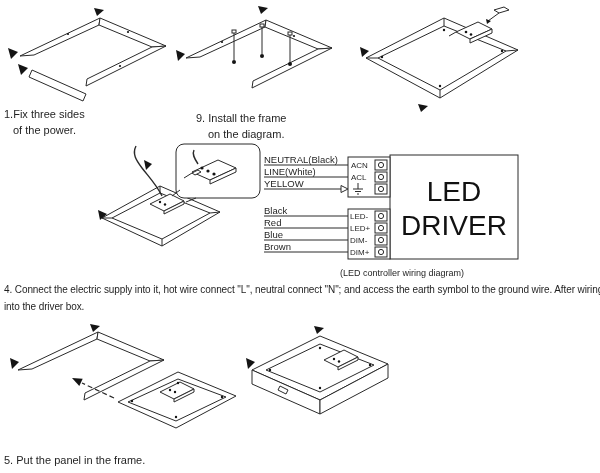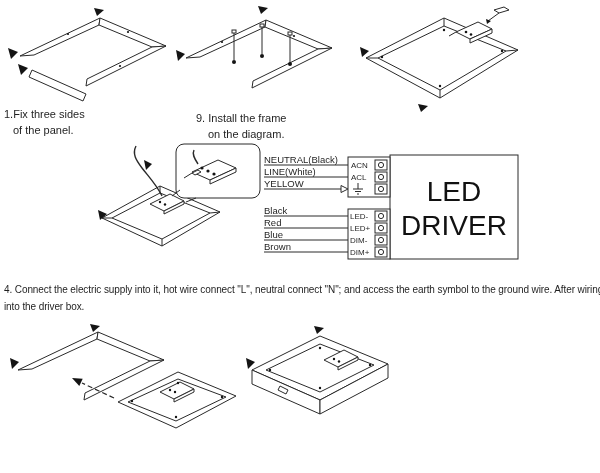--- a/index.html
+++ b/index.html
@@ -100,21 +100,21 @@
     </g>
     <g>
       <circle class="dot" cx="22" cy="51" r="1.2"></circle>
       <circle class="dot" cx="84" cy="24" r="1.2"></circle>
       <circle class="dot" cx="142" cy="45" r="1.2"></circle>
       <circle class="dot" cx="80" cy="80" r="1.2"></circle>
     </g>
   </svg>
 
   <div class="cap" style="left:4px;top:108px">1.Fix three sides</div>
-  <div class="cap" style="left:13px;top:124px">of the panel.</div>
+  <div class="cap" style="left:13px;top:124px">of the power.</div>
   <div class="cap" style="left:196px;top:112px">9. Install the frame</div>
   <div class="cap" style="left:208px;top:128px">on the diagram.</div>
 
   <svg class="illus" style="left:98px;top:140px" width="165" height="128" viewBox="0 0 165 128">
     <g>
       <polygon class="fw" points="4,78 62,46 122,72 64,106"></polygon>
       <polygon class="ln" points="14,78 62,53 112,73 64,99"></polygon>
       <line class="ln" x1="4" y1="78" x2="14" y2="78"></line>
       <line class="ln" x1="62" y1="46" x2="62" y2="53"></line>
       <line class="ln" x1="122" y1="72" x2="112" y2="73"></line>
@@ -195,20 +195,21 @@
     <text class="lbl" x="2" y="61">Black</text>
     <line class="ln" x1="2" y1="63" x2="86" y2="63"></line>
     <text class="lbl" x="2" y="73">Red</text>
     <line class="ln" x1="2" y1="75" x2="86" y2="75"></line>
     <text class="lbl" x="2" y="85">Blue</text>
     <line class="ln" x1="2" y1="87" x2="86" y2="87"></line>
     <text class="lbl" x="2" y="97">Brown</text>
     <line class="ln" x1="2" y1="99" x2="86" y2="99"></line>
   </svg>
 
+  <div class="wcap" style="left:340px;top:268px">(LED controller wiring diagram)</div>
 
   <div class="cap4" style="left:4px;top:284px">4. Connect the electric supply into it, hot wire connect "L", neutral connect "N"; and access the earth symbol to the ground wire. After wiring,</div>
   <div class="cap4" style="left:4px;top:301px">into the driver box.</div>
 
   <svg class="illus" style="left:10px;top:324px" width="230" height="128" viewBox="0 0 230 128">
     <g>
       <polygon class="fw" points="8,46 88,8 87,15 22,45"></polygon>
       <polygon class="fw" points="88,8 154,36 140,37 87,15"></polygon>
       <polygon class="fw" points="154,36 74,76 75,69 140,37"></polygon>
     </g>
@@ -259,14 +260,15 @@
       <circle class="dot" cx="24" cy="44" r="1.2"></circle>
       <circle class="dot" cx="74" cy="22" r="1.2"></circle>
       <circle class="dot" cx="124" cy="39" r="1.2"></circle>
       <circle class="dot" cx="74" cy="62" r="1.2"></circle>
     </g>
     <g>
       <polygon class="fw" points="34,60 42,64 40,68 32,64"></polygon>
     </g>
   </svg>
 
+  <div class="cap" style="left:4px;top:454px">5. Put the panel in the frame.</div>
 
 </div>
 
 </body></html>

